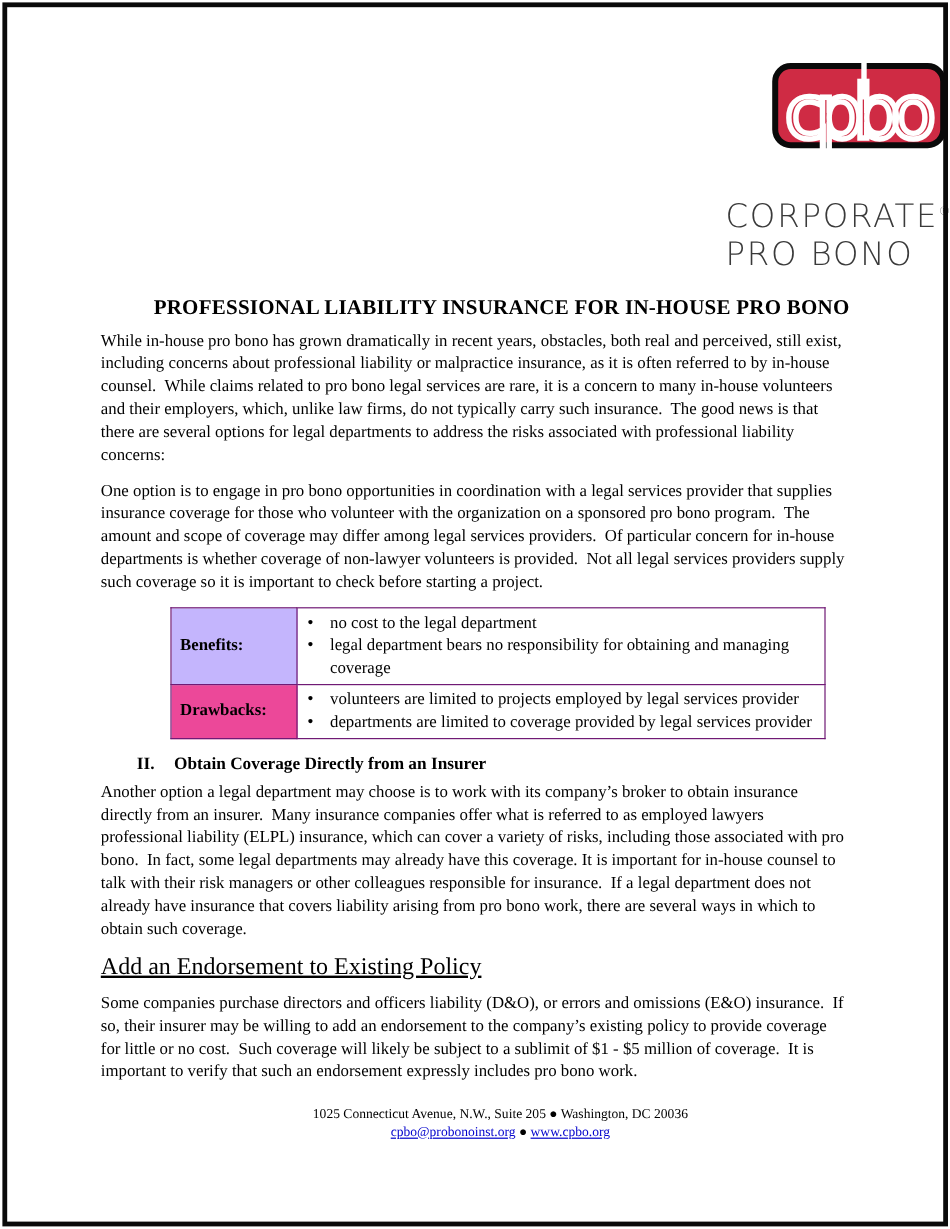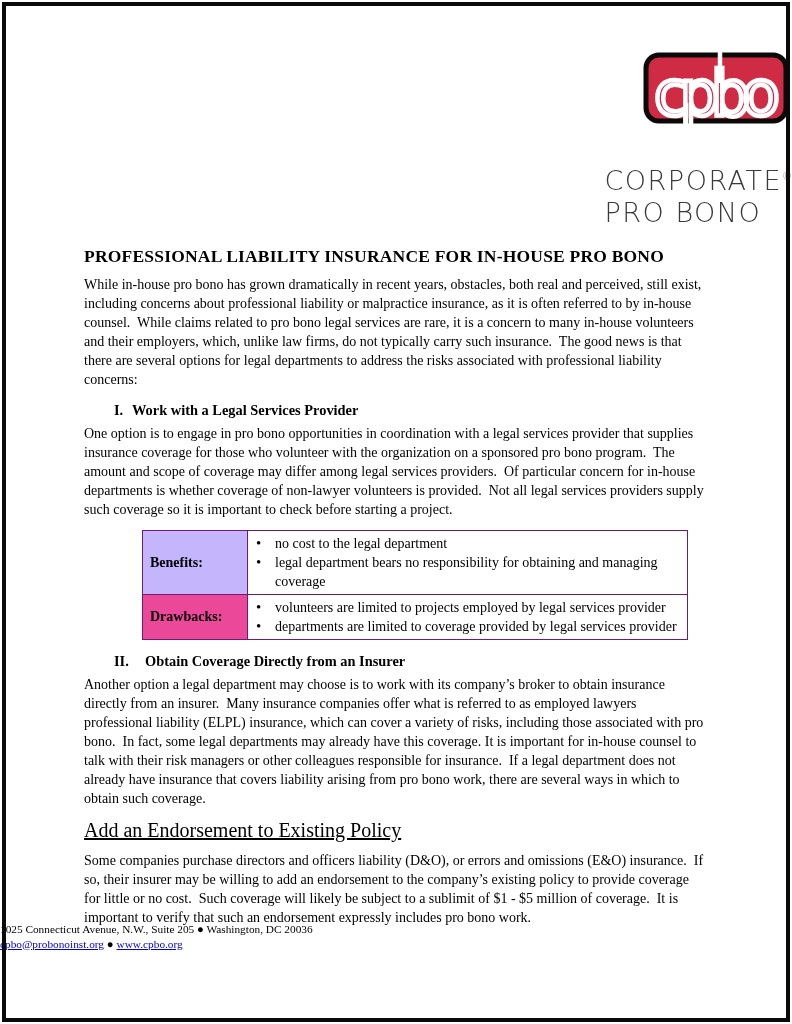--- a/index.html
+++ b/index.html
@@ -35,21 +35,21 @@
     letter-spacing: 1.5px;
     margin-top: 14px;
     white-space: nowrap;
   }
   .wordmark sup { font-size: 10px; letter-spacing: 0; }
   
   .content { padding: 0 84px; }
   .title {
     font-size: 17.5px;
     font-weight: bold;
-    text-align: left;
+    text-align: right;
     line-height: 22px;
     margin: 16px 0 8px 0;
     letter-spacing: 0.2px;
   }
   p.body-text {
     font-size: 14px;
     line-height: 19px;
     margin: 0 0 11px 0;
     white-space: pre-wrap;
   }
@@ -93,22 +93,24 @@
   td.items-cell li::before {
     content: "\2022";
     position: absolute;
     left: 8px;
     font-size: 15px;
   }
   
   .footer {
     position: absolute;
     top: 922px; left: 0; right: 0;
+    text-align: center;
     font-size: 11.3px;
     line-height: 14.5px;
+    padding-left: 42px;
   }
   .footer a { text-decoration: underline; cursor: pointer; }
 </style>
 </head>
 <body>
 
 <div class="frame"></div>
 
 <header class="logo-row">
   <svg class="logo-mark" width="150" height="95" viewBox="0 0 150 95">
@@ -121,21 +123,20 @@
     <div><span>CORPORATE</span><sup>®</sup></div>
     <div>PRO BONO</div>
   </div>
 </header>
 
 <main class="content">
   <h1 class="title">PROFESSIONAL LIABILITY INSURANCE FOR IN-HOUSE PRO BONO</h1>
 
   <p class="body-text">While in-house pro bono has grown dramatically in recent years, obstacles, both real and perceived, still exist, including concerns about professional liability or malpractice insurance, as it is often referred to by in-house counsel.  While claims related to pro bono legal services are rare, it is a concern to many in-house volunteers and their employers, which, unlike law firms, do not typically carry such insurance.  The good news is that there are several options for legal departments to address the risks associated with professional liability concerns:</p>
 
-  <h2 class="sec-heading"><span class="num" style="width:18px">I.</span><span>Work with a Legal Services Provider</span></h2>
 
   <p class="body-text">One option is to engage in pro bono opportunities in coordination with a legal services provider that supplies insurance coverage for those who volunteer with the organization on a sponsored pro bono program.  The amount and scope of coverage may differ among legal services providers.  Of particular concern for in-house departments is whether coverage of non-lawyer volunteers is provided.  Not all legal services providers supply such coverage so it is important to check before starting a project.</p>
 
   <table class="pros-cons">
     <tbody>
       <tr>
         <td class="label-cell" style="background-color: #c4b5fd;">Benefits:</td>
         <td class="items-cell">
           <ul>
             <li>no cost to the legal department</li>

